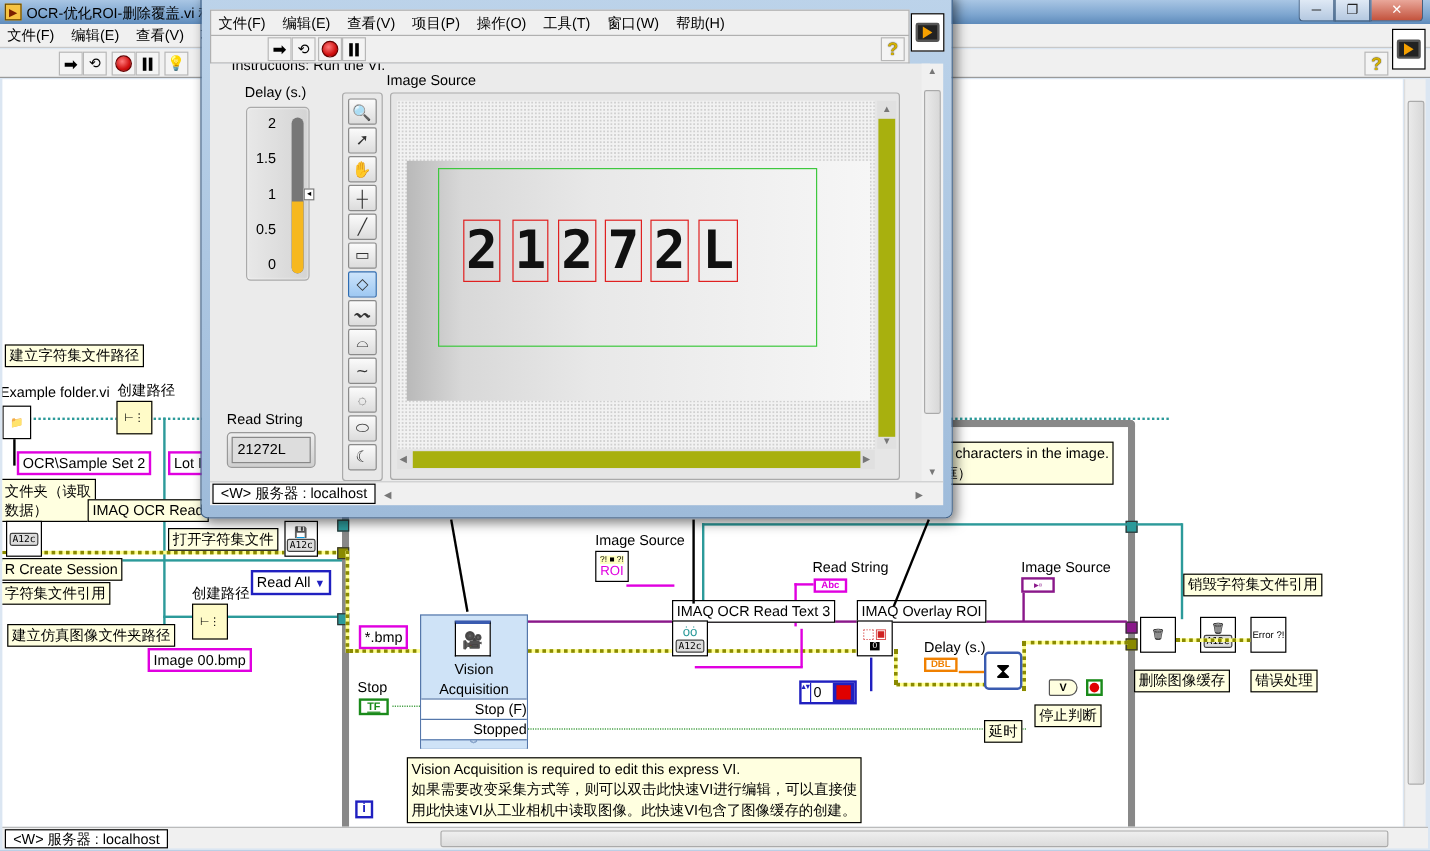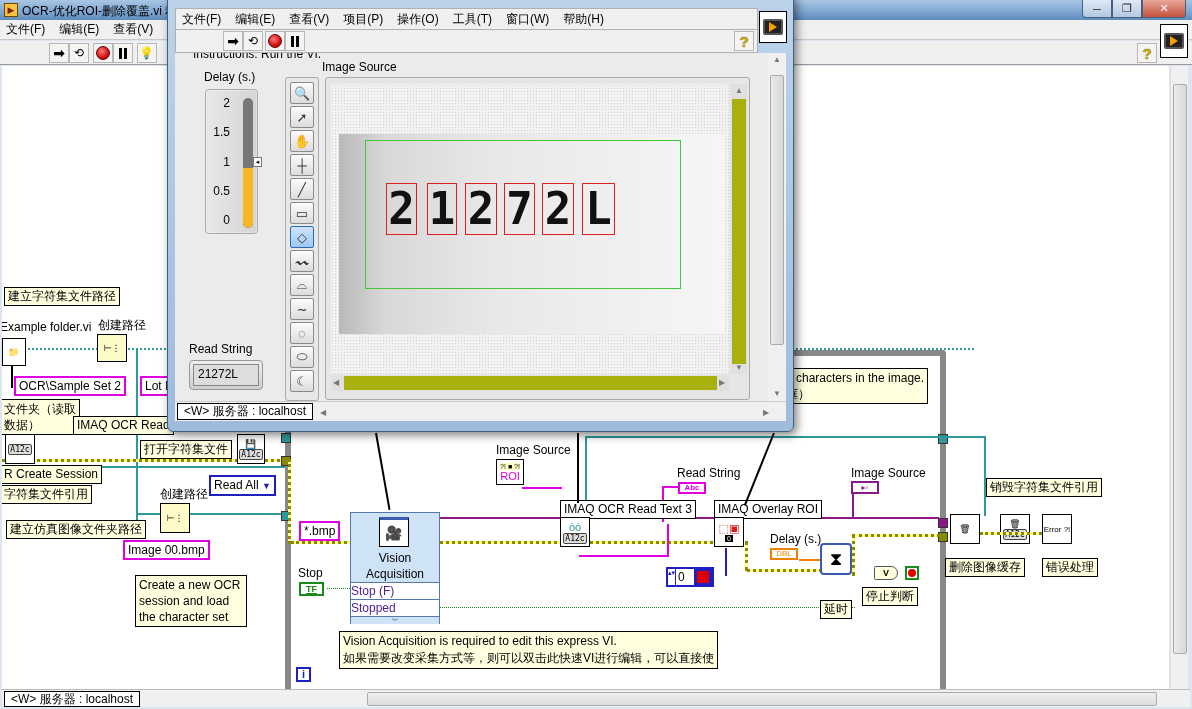--- a/index.html
+++ b/index.html
@@ -86,21 +86,21 @@
   .w-blue { background: #2020c0; }
   .w-orange { background: #f08000; }
   .w-black { background: #000; }
 
   #while-loop { left: 283px; top: 350px; width: 661px; height: 340px; border: 6px solid #888; border-bottom: none; border-radius: 4px 4px 0 0; }
   .tunnel { position: absolute; width: 10px; height: 10px; border: 1px solid #333; }
 
   #vision-acq { left: 348px; top: 512px; width: 90px; height: 112px; border: 1px solid #5577aa; background: #cfe3f7; }
   #vision-acq .va-icon { position: absolute; left: 28px; top: 4px; width: 30px; height: 30px; background: #fff; border: 1px solid #000; border-top: 3px solid #3a5bb0; display:flex; align-items:center; justify-content:center; font-size: 14px; }
   #vision-acq .va-title { position: absolute; left: 0; top: 37px; width: 88px; text-align: center; font-size: 12px; line-height: 16px; color: #000; }
-  #vision-acq .va-term { position: absolute; left: 0; width: 88px; height: 17px; background: #fff; border-top: 1px solid #5577aa; text-align: left; font-size: 12px; color: #4c1d95; line-height: 16px; }
+  #vision-acq .va-term { position: absolute; left: 0; width: 88px; height: 17px; background: #fff; border-top: 1px solid #5577aa; text-align: right; font-size: 12px; color: #000000; line-height: 16px; }
   #vision-acq .va-expand { position: absolute; left: 0; top: 103px; width: 88px; height: 8px; background: #cfe3f7; border-top: 1px solid #5577aa; font-size: 7px; color: #5577aa; text-align: center; line-height: 8px; }
 
   .tf-ctrl { border: 2px solid #1a8a1a; background: #fff; font-size: 9px; color: #1a8a1a; font-weight: bold; padding: 0 5px; line-height: 10px; }
   .info-icon { border: 2px solid #2020c0; background: #fff; color: #2020c0; font-size: 11px; font-weight: bold; width: 15px; height: 15px; line-height: 11px; text-align: center; }
 
   
   #fp-window {
     left: 167px; top: -6px; width: 627px; height: 438px;
     background: linear-gradient(#bcd3ea, #9ebbda); border: 1px solid #3e5f85; border-radius: 6px;
     box-shadow: 3px 3px 10px rgba(0,0,0,0.5);
@@ -230,25 +230,20 @@
         <span>💾</span>
         <span class="a12c">A12c</span>
       </div>
     <div class="abs enum-ctrl" style="left:207px;top:409px;"><span>Read All</span> <span style="color:#2020c0;font-size:9px;">▼</span></div>
     <div class="abs label-free" style="left:158px;top:420px;">创建路径</div>
     <div class="abs node yellow" style="left:158px;top:437px;width:30px;height:30px;">
         <span>⊢⋮</span>
       </div>
     <div class="abs comment" style="left:4px;top:454px;">建立仿真图像文件夹路径</div>
     <div class="abs const-path" style="left:121px;top:474px;">Image 00.bmp</div>
-    <div class="abs comment" style="left:133px;top:509px;line-height:16px;white-space:normal;width:112px;">
-      <div>Create a new OCR</div>
-      <div>session and load</div>
-      <div>the character set</div>
-    </div>
 
     <div id="while-loop" class="abs" style="top:284px;"></div>
     <div class="tunnel" style="left:279px;top:367px;background:#2c9a9a;"></div>
     <div class="tunnel" style="left:279px;top:390px;background:#8a8a00;"></div>
     <div class="tunnel" style="left:279px;top:445px;background:#2c9a9a;"></div>
     <div class="tunnel" style="left:936px;top:368px;background:#2c9a9a;"></div>
     <div class="tunnel" style="left:936px;top:452px;background:#8a188a;"></div>
     <div class="tunnel" style="left:936px;top:466px;background:#8a8a00;"></div>
 
     <div class="wire w-teal" style="left:583px;top:370px;width:355px;height:2px;"></div>
@@ -291,21 +286,21 @@
         <span style="background:#000;color:#fff;font-size:7px;padding:0 2px;">0</span>
       </div>
     <div class="abs" style="left:664px;top:501px;width:48px;height:20px;border:2px solid #2020c0;background:#fff;display:flex;">
       <span style="width:8px;border-right:1px solid #2020c0;font-size:7px;color:#2020c0;line-height:8px;">▴▾</span>
       <span style="padding-left:2px;font-size:12px;line-height:16px;width:18px;">0</span>
       <span style="background:#2020c0;width:18px;display:flex;align-items:center;justify-content:center;">
           <span style="width:12px;height:12px;background:#e00000;"></span>
         </span>
     </div>
     <div class="abs label-free" style="left:768px;top:466px;">Delay (s.)</div>
-    <div class="abs" style="left:768px;top:482px;width:28px;height:12px;border:2px solid #f08000;background:#fff;font-size:8px;color:#f08000;font-weight:normal;text-align:center;line-height:8px;">DBL</div>
+    <div class="abs" style="left:768px;top:482px;width:28px;height:12px;border:2px solid #f08000;background:#fff;font-size:8px;color:#f08000;font-weight:bold;text-align:center;line-height:8px;">DBL</div>
     <div class="abs" style="left:818px;top:477px;width:32px;height:32px;border:2px solid #3a5bb0;border-radius:4px;background:#fff;display:flex;align-items:center;justify-content:center;font-size:18px;">
         <span>⧗</span>
       </div>
     <div class="abs comment" style="left:818px;top:534px;">延时</div>
     <div class="abs" style="left:872px;top:500px;width:24px;height:14px;border:1px solid #555;border-radius:2px 10px 10px 2px;background:#ffffe0;font-size:9px;text-align:center;line-height:12px;font-weight:bold;">V</div>
     <div class="abs" style="left:903px;top:500px;width:14px;height:14px;border:2px solid #1a8a1a;background:#fff;display:flex;align-items:center;justify-content:center;">
         <span style="width:8px;height:8px;border-radius:50%;background:#e00000;"></span>
       </div>
     <div class="abs comment" style="left:860px;top:521px;">停止判断</div>
 
@@ -317,20 +312,21 @@
       <div class="va-title">
         <div>Vision Acquisition</div>
       </div>
       <div class="va-term" style="top:69px;">Stop (F)</div>
       <div class="va-term" style="top:86px;">Stopped</div>
       <div class="va-expand">︾</div>
     </div>
     <div class="abs comment" style="left:337px;top:565px;line-height:17px;">
       <div>Vision Acquisition is required to edit this express VI.</div>
       <div>如果需要改变采集方式等，则可以双击此快速VI进行编辑，可以直接使</div>
+      <div>用此快速VI从工业相机中读取图像。此快速VI包含了图像缓存的创建。</div>
     </div>
     <div class="abs info-icon" style="left:294px;top:601px;">i</div>
 
     <div class="abs comment" style="left:780px;top:302px;line-height:16px;">
       <div>e characters in the image.</div>
       <div>框）</div>
     </div>
 
     <div class="abs node" style="left:948px;top:448px;width:30px;height:30px;flex-direction:column;">
         <span>🗑</span>

